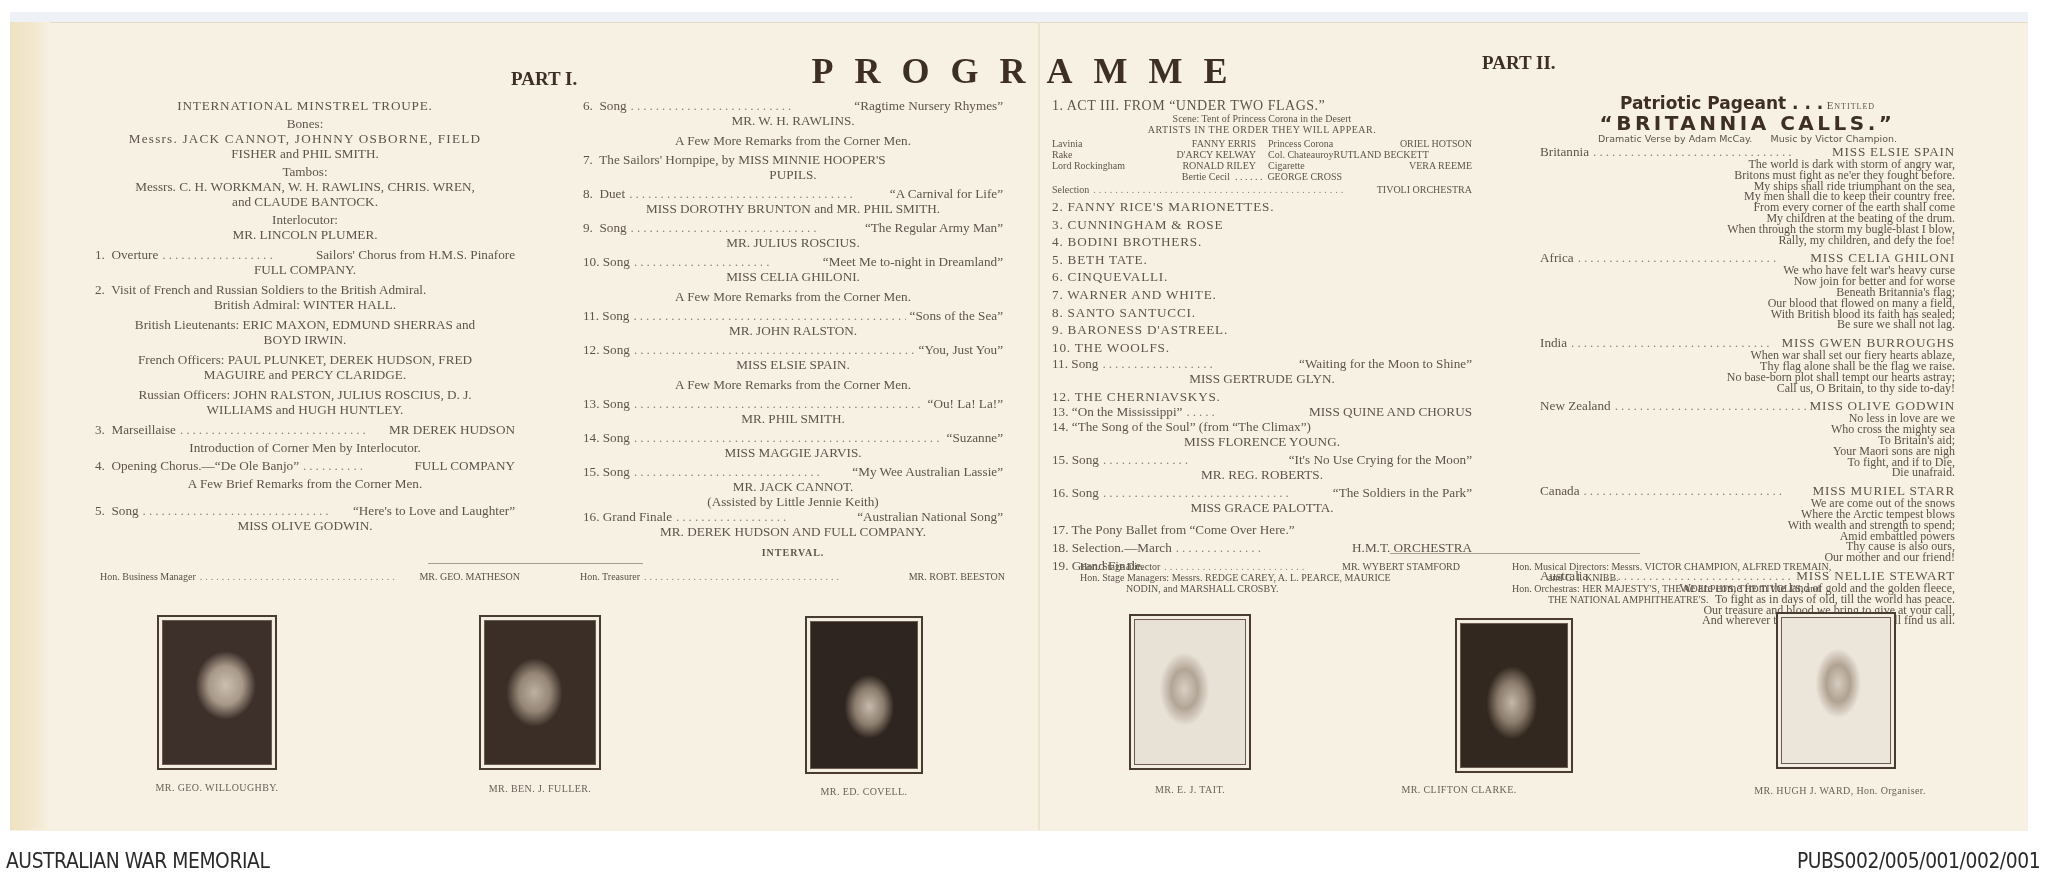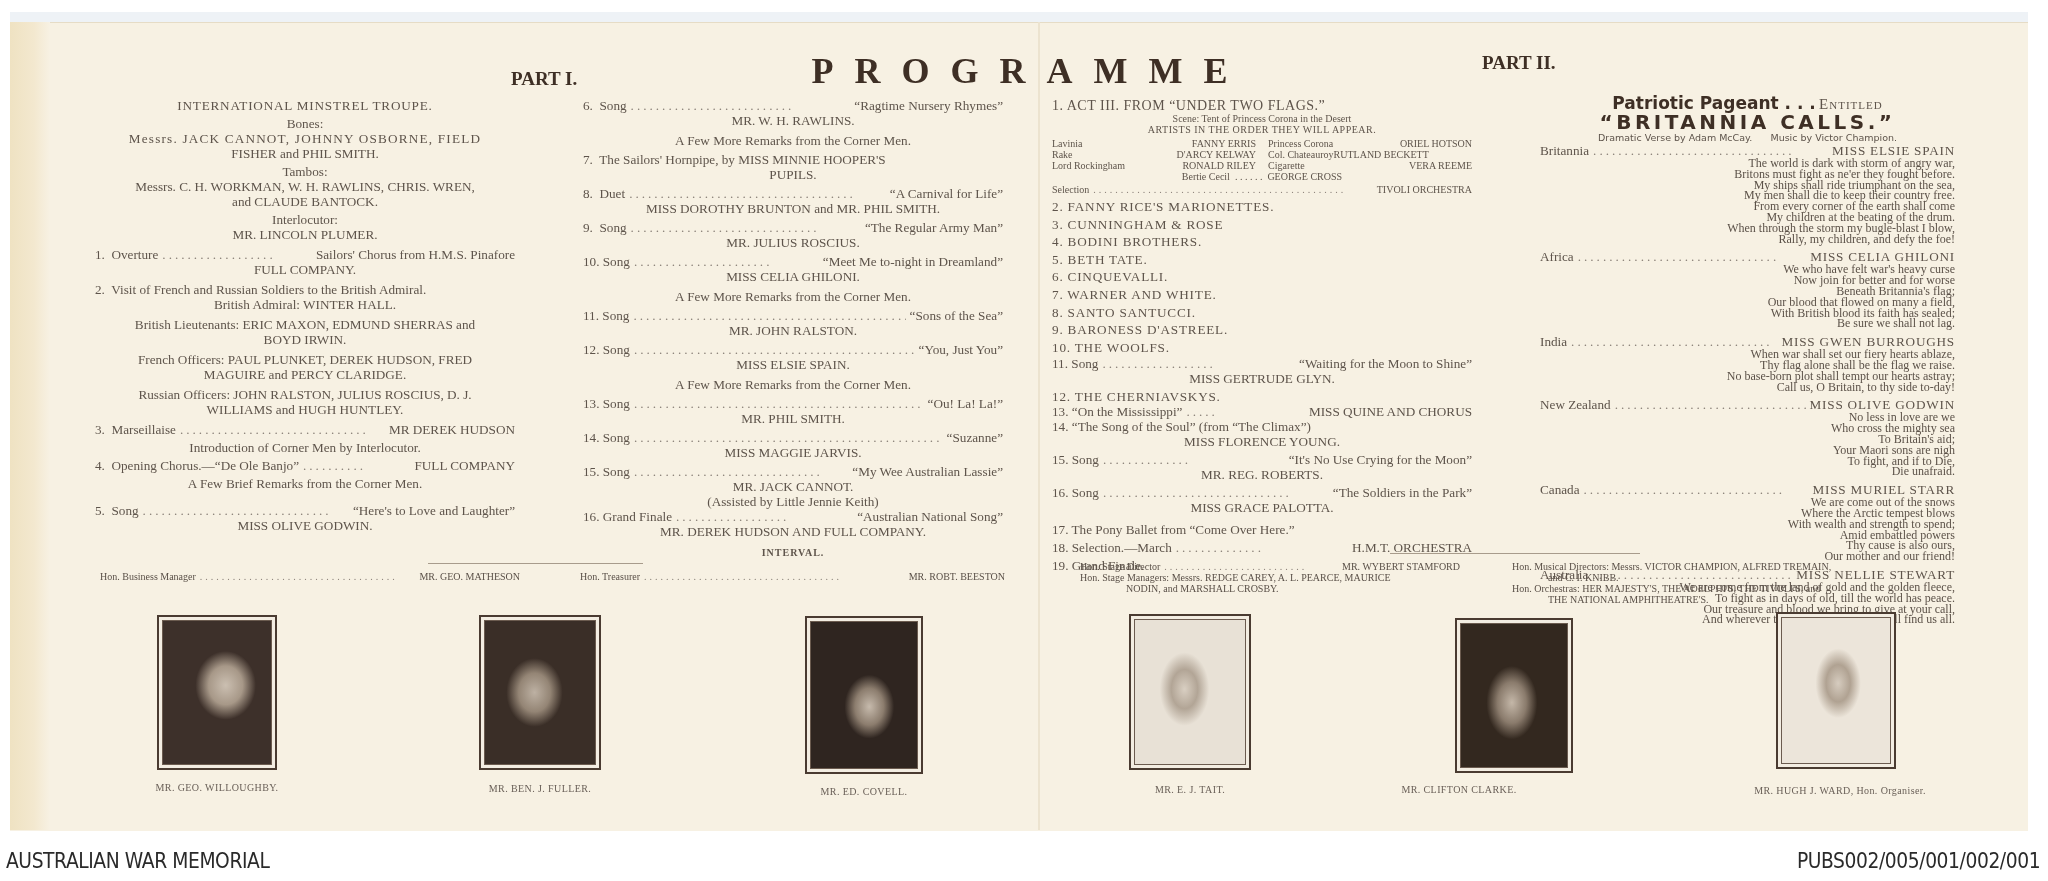--- a/index.html
+++ b/index.html
@@ -269,21 +269,21 @@
       <span class="dots">..........................</span>
       <span>MR. WYBERT STAMFORD</span>
   </div>
   <div>Hon. Stage Managers: Messrs. REDGE CAREY, A. L. PEARCE, MAURICE</div>
   <div style="padding-left:46px">NODIN, and MARSHALL CROSBY.</div>
 </div>
 
 <div class="col" style="left:1540px;top:96px;width:415px;">
   <div class="c">
     <span class="pageant-title" style="font-size:17px">Patriotic Pageant . . .</span>
-    <span style="font-size:15px;letter-spacing:1px;font-variant:small-caps">Entitled</span>
+    <span style="font-size:11px;letter-spacing:1px;font-variant:small-caps">Entitled</span>
   </div>
   <div class="c pageant-title" style="font-size:20px;letter-spacing:3.5px;line-height:20px">“BRITANNIA CALLS.”</div>
   <div class="c small" style="font-family:'DejaVu Sans',sans-serif;font-size:9.5px">
     <span>Dramatic Verse by Adam McCay.</span>&nbsp;&nbsp;&nbsp;&nbsp;&nbsp;&nbsp;<span>Music by Victor Champion.</span>
   </div>
   <div>
     <div class="row">
         <span>Britannia</span>
         <span class="dots">................................</span>
         <span class="name">MISS ELSIE SPAIN</span>

